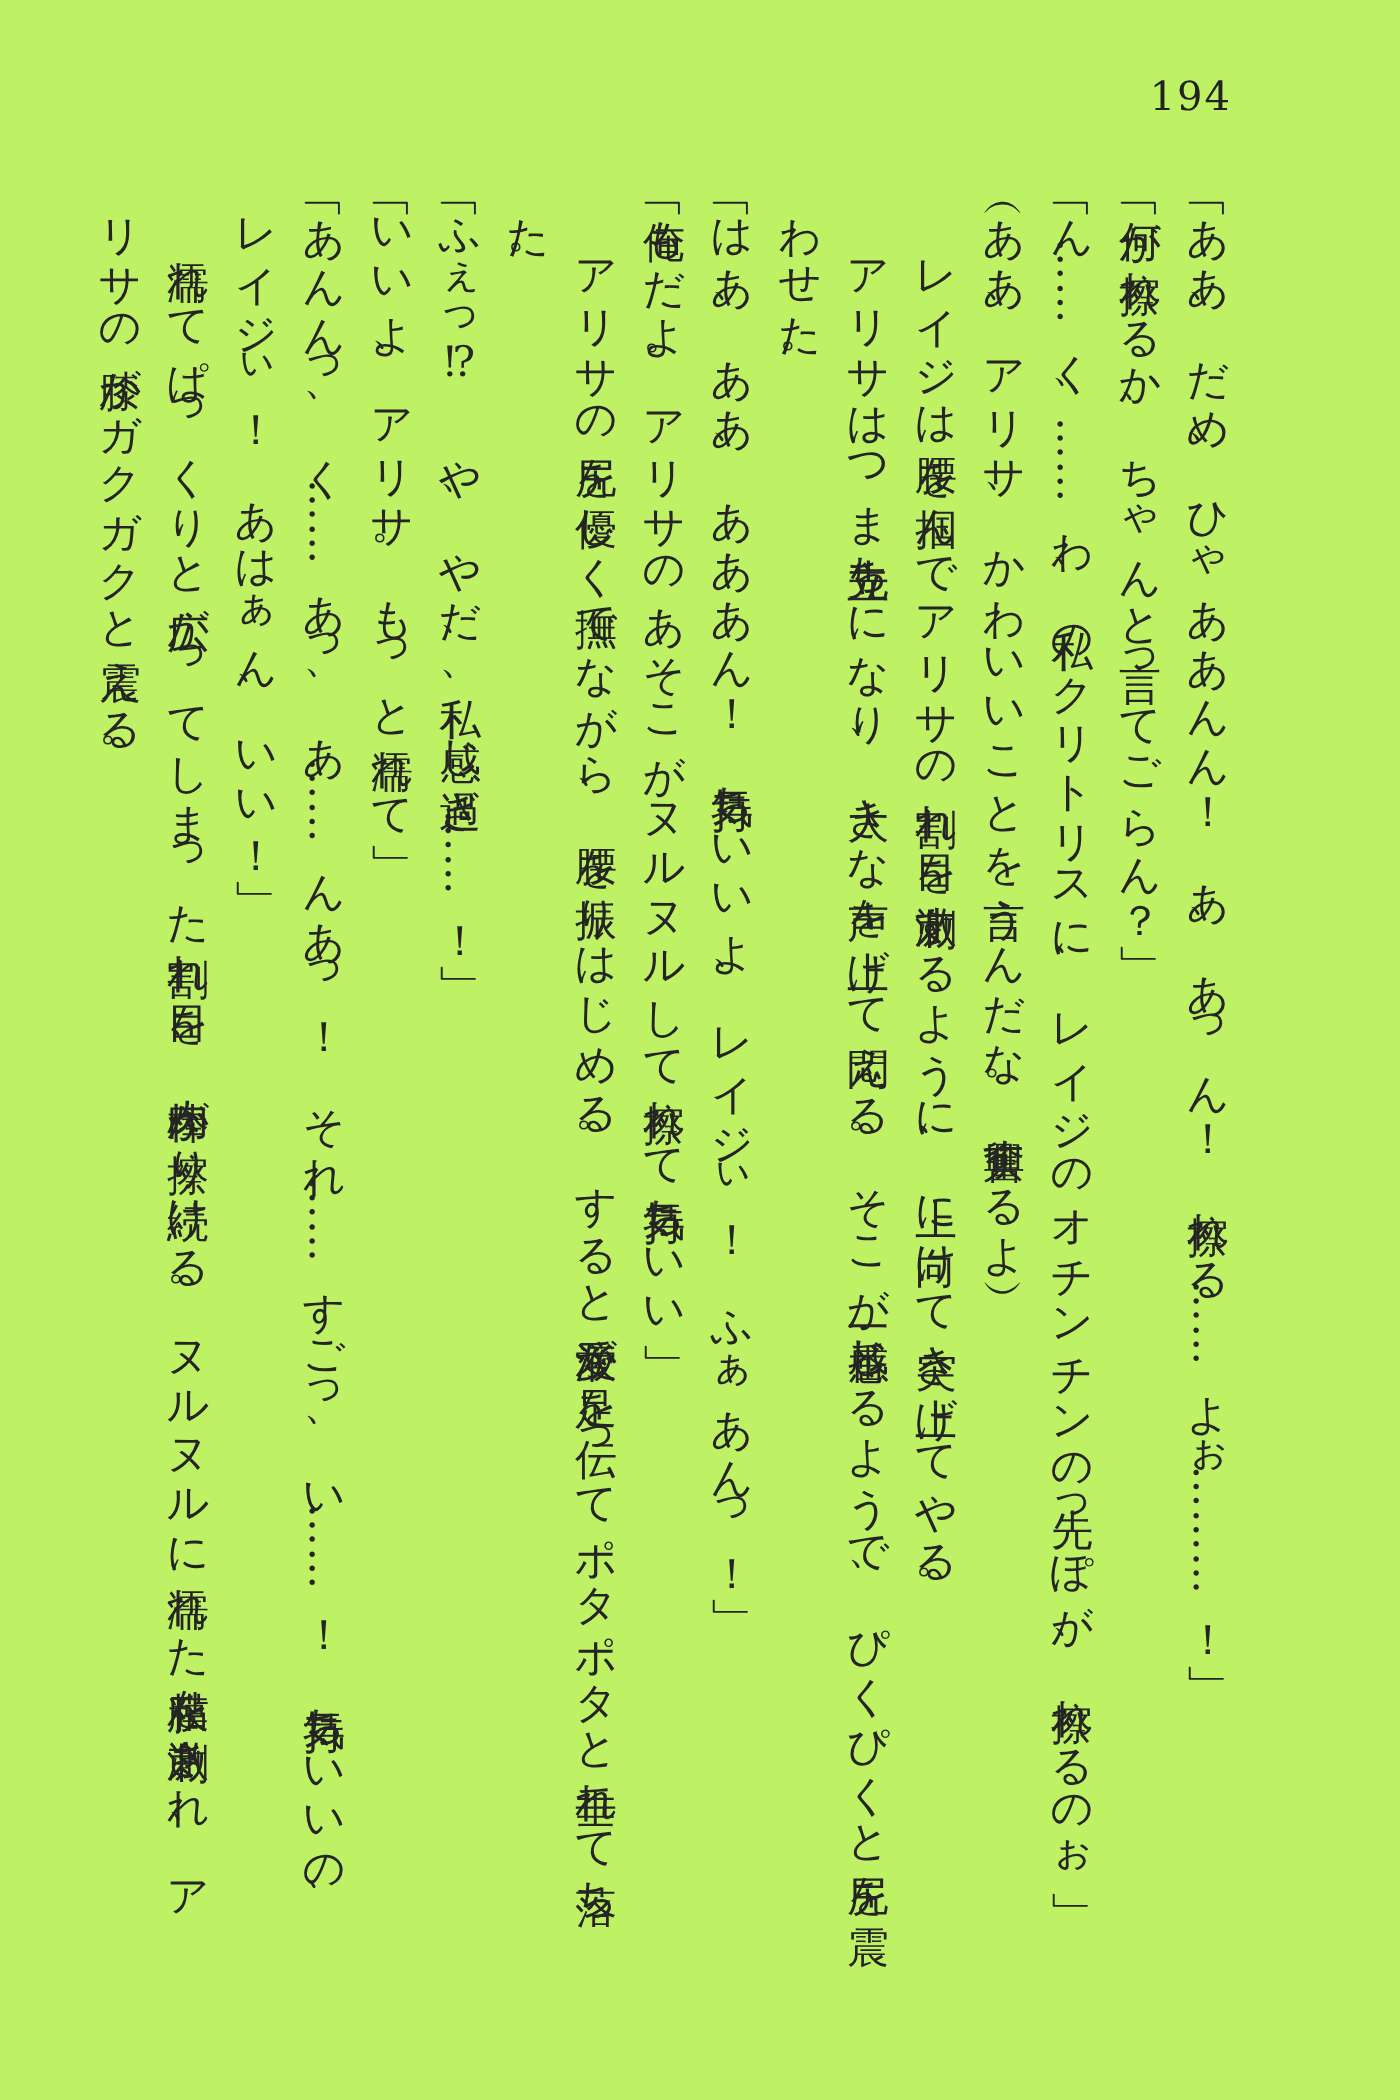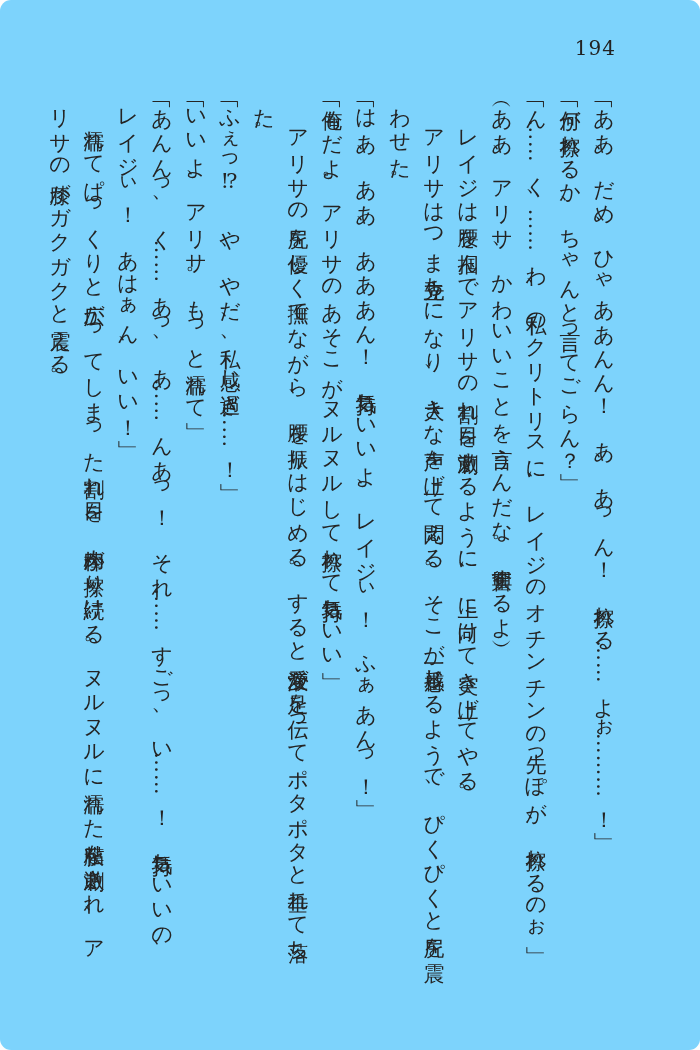--- a/index.html
+++ b/index.html
@@ -8,23 +8,22 @@
     width: 700px;
     height: 1050px;
     background: #fdfdfd;
     font-family: "DejaVu Serif", "Liberation Serif", serif;
   }
   .page {
     position: absolute;
     inset: 0;
     width: 700px;
     height: 1050px;
-    background: #7dd3fc;
+    background: #bef264;
     overflow: hidden;
-    border-radius: 11px;
   }
   .page-number {
     position: absolute;
     top: 36px;
     right: 84px;
     font-size: 20px;
     letter-spacing: 1px;
     color: #222;
   }
   .text-block {

